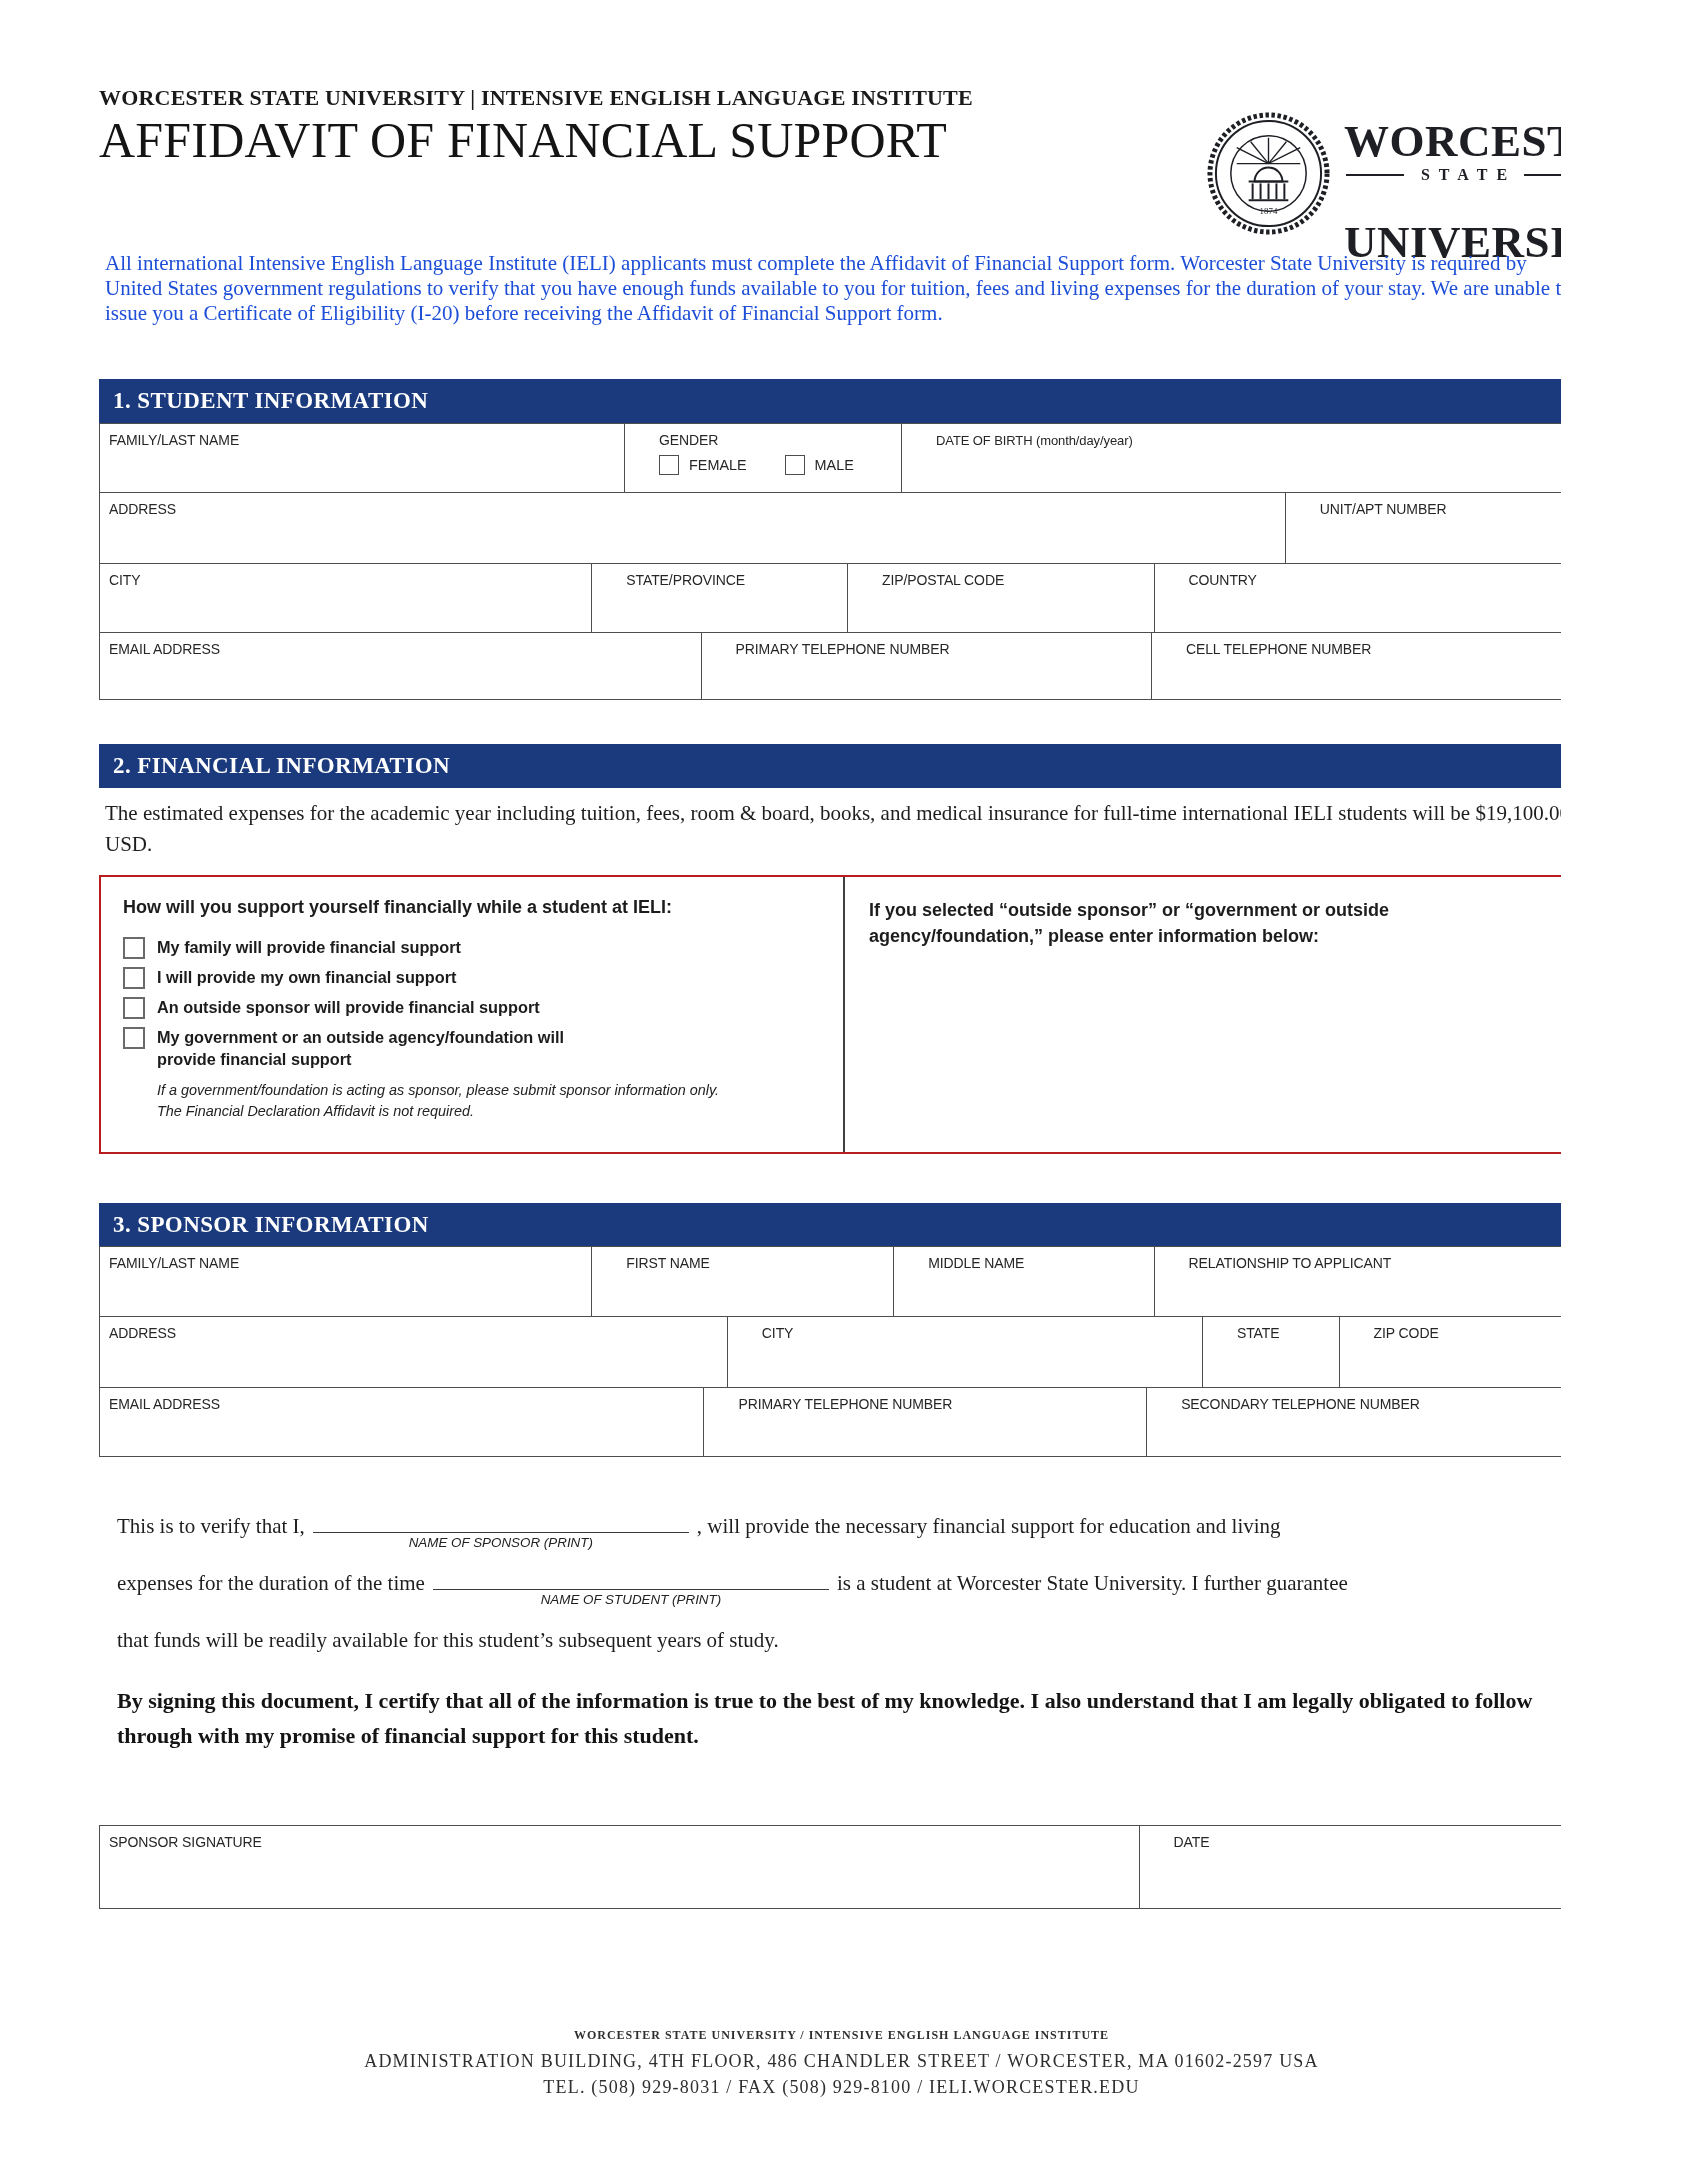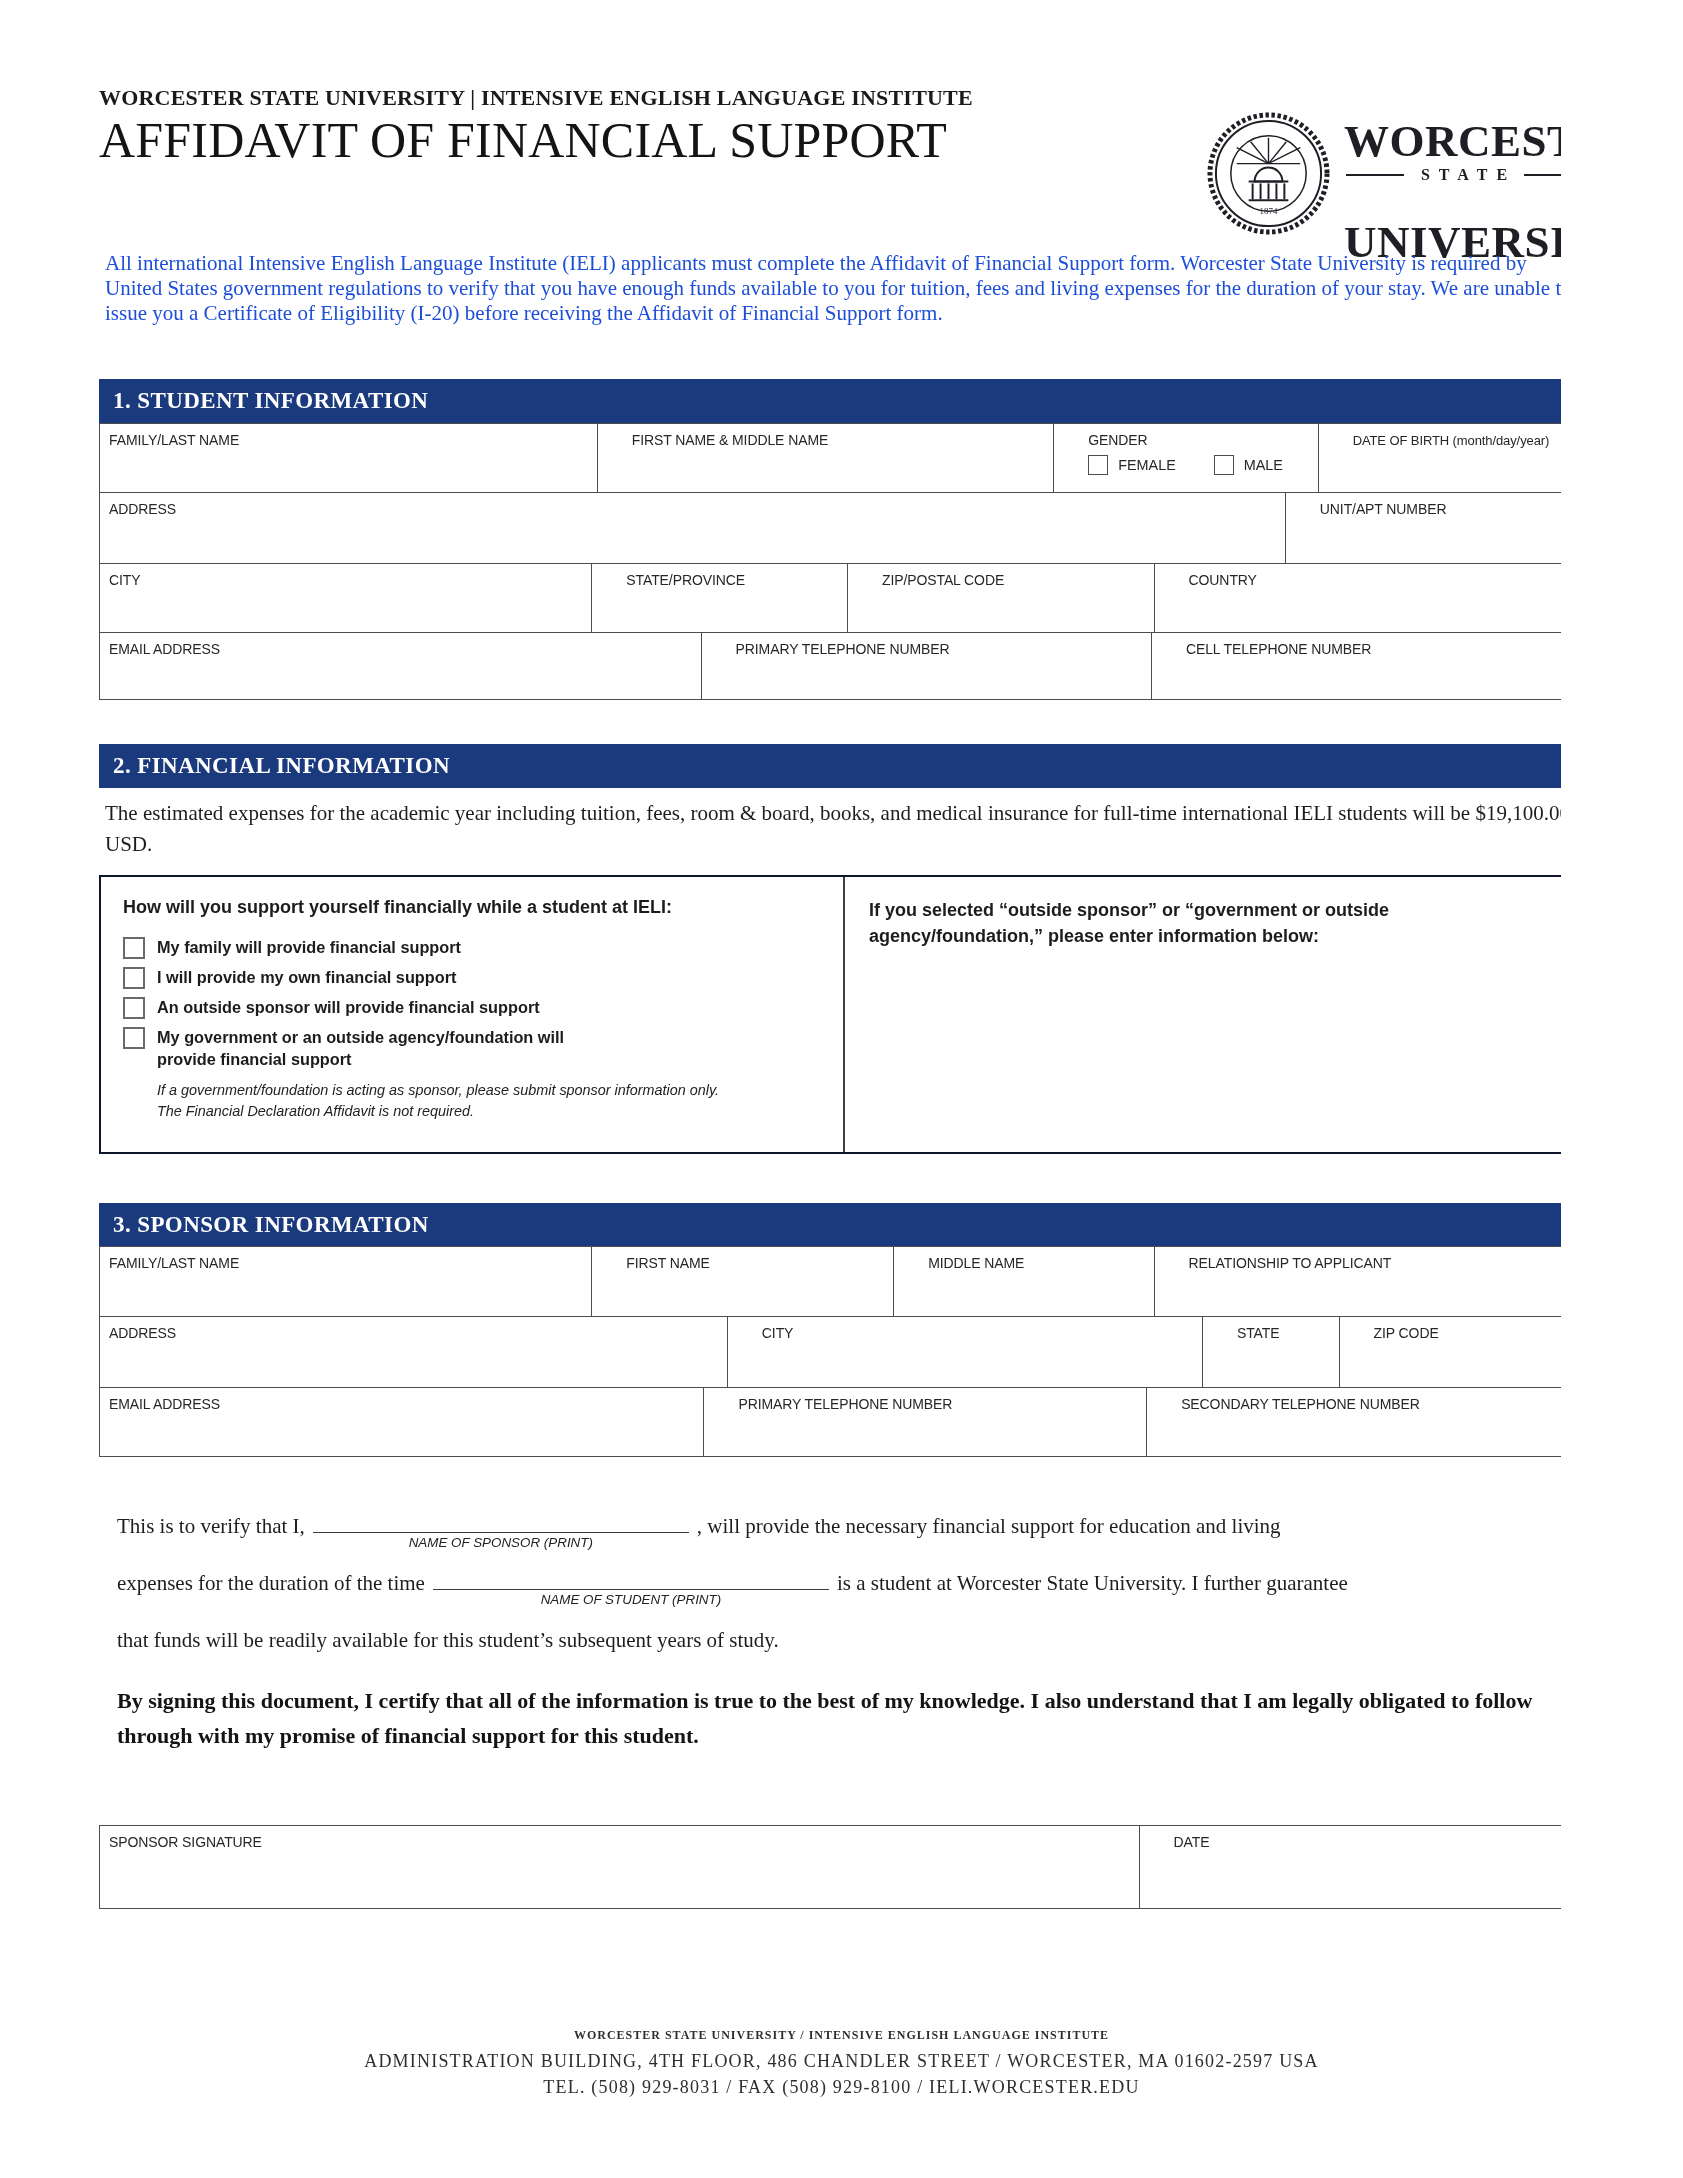--- a/index.html
+++ b/index.html
@@ -34,21 +34,21 @@
   .fcell:last-child { border-right:none; }
   .flabel { font-family:"Liberation Sans", sans-serif; font-size:14px; color:#262626; letter-spacing:-0.1px; }
   .fsmall { font-size:13px; }
 
   .cbrow { display:flex; align-items:center; gap:10px; margin-top:6px; font-family:"Liberation Sans", sans-serif; font-size:14.4px; color:#262626; }
   .cb-sm { display:inline-block; width:20px; height:20px; border:1.5px solid #4d4d4d; background:#fff; flex:0 0 auto; }
   .cb-gap { width:18px; }
 
   
   .fin-intro { position:absolute; top:798px; left:6px; width:1473px; font-size:21px; line-height:31px; color:#1e1e1e; }
-  .fin-box { position:absolute; top:875px; left:0; width:1485px; height:279px; border:2px solid #0f172a; display:flex; }
+  .fin-box { position:absolute; top:875px; left:0; width:1485px; height:279px; border:2px solid #b91c1c; display:flex; }
   .fin-left { width:744px; border-right:2px solid #3f3f3f; padding:20px 18px 0 22px; }
   .fin-right { flex:1; padding:20px 20px 0 24px; }
   .q-title { font-family:"Liberation Sans", sans-serif; font-weight:bold; font-size:18px; color:#1c1c1c; }
   .opt-list { margin-top:18px; }
   .opt { display:flex; gap:12px; margin-bottom:7px; }
   .cb { display:inline-block; width:22px; height:22px; border:2px solid #6a6a6a; background:#fff; flex:0 0 auto; margin-top:1px; }
   .opt-label { font-family:"Liberation Sans", sans-serif; font-weight:bold; font-size:16.3px; line-height:22px; color:#1c1c1c; max-width:416px; }
   .fin-note { margin-top:10px; margin-left:34px; font-family:"Liberation Sans", sans-serif; font-style:italic; font-size:14.4px; line-height:21px; color:#222; }
   .right-heading { font-family:"Liberation Sans", sans-serif; font-weight:bold; font-size:18px; line-height:26px; color:#1c1c1c; }
 
@@ -114,23 +114,20 @@
     <div class="intro">All international Intensive English Language Institute (IELI) applicants must complete the Affidavit of Financial Support form. Worcester State University is required by United States government regulations to verify that you have enough funds available to you for tuition, fees and living expenses for the duration of your stay. We are unable to issue you a Certificate of Eligibility (I-20) before receiving the Affidavit of Financial Support form.</div>
 
     <div class="bar" style="top:379px; background:#1b3a7d;">
       <span class="bar-title">1. STUDENT INFORMATION</span>
     </div>
     <div class="ftable" style="top:423px;">
       <div class="frow" style="height:69px;">
         <div class="fcell" style="width:525px;">
           <span class="flabel">FAMILY/LAST NAME</span>
         </div>
-        <div class="fcell" style="width:455px;">
-          <span class="flabel">FIRST NAME &amp; MIDDLE NAME</span>
-        </div>
         <div class="fcell" style="width:252px;">
           <span class="flabel">GENDER</span>
           <div class="cbrow">
             <span class="cb-sm"></span>
             <span>FEMALE</span>
             <span class="cb-gap"></span>
             <span class="cb-sm"></span>
             <span>MALE</span>
           </div>
         </div>

